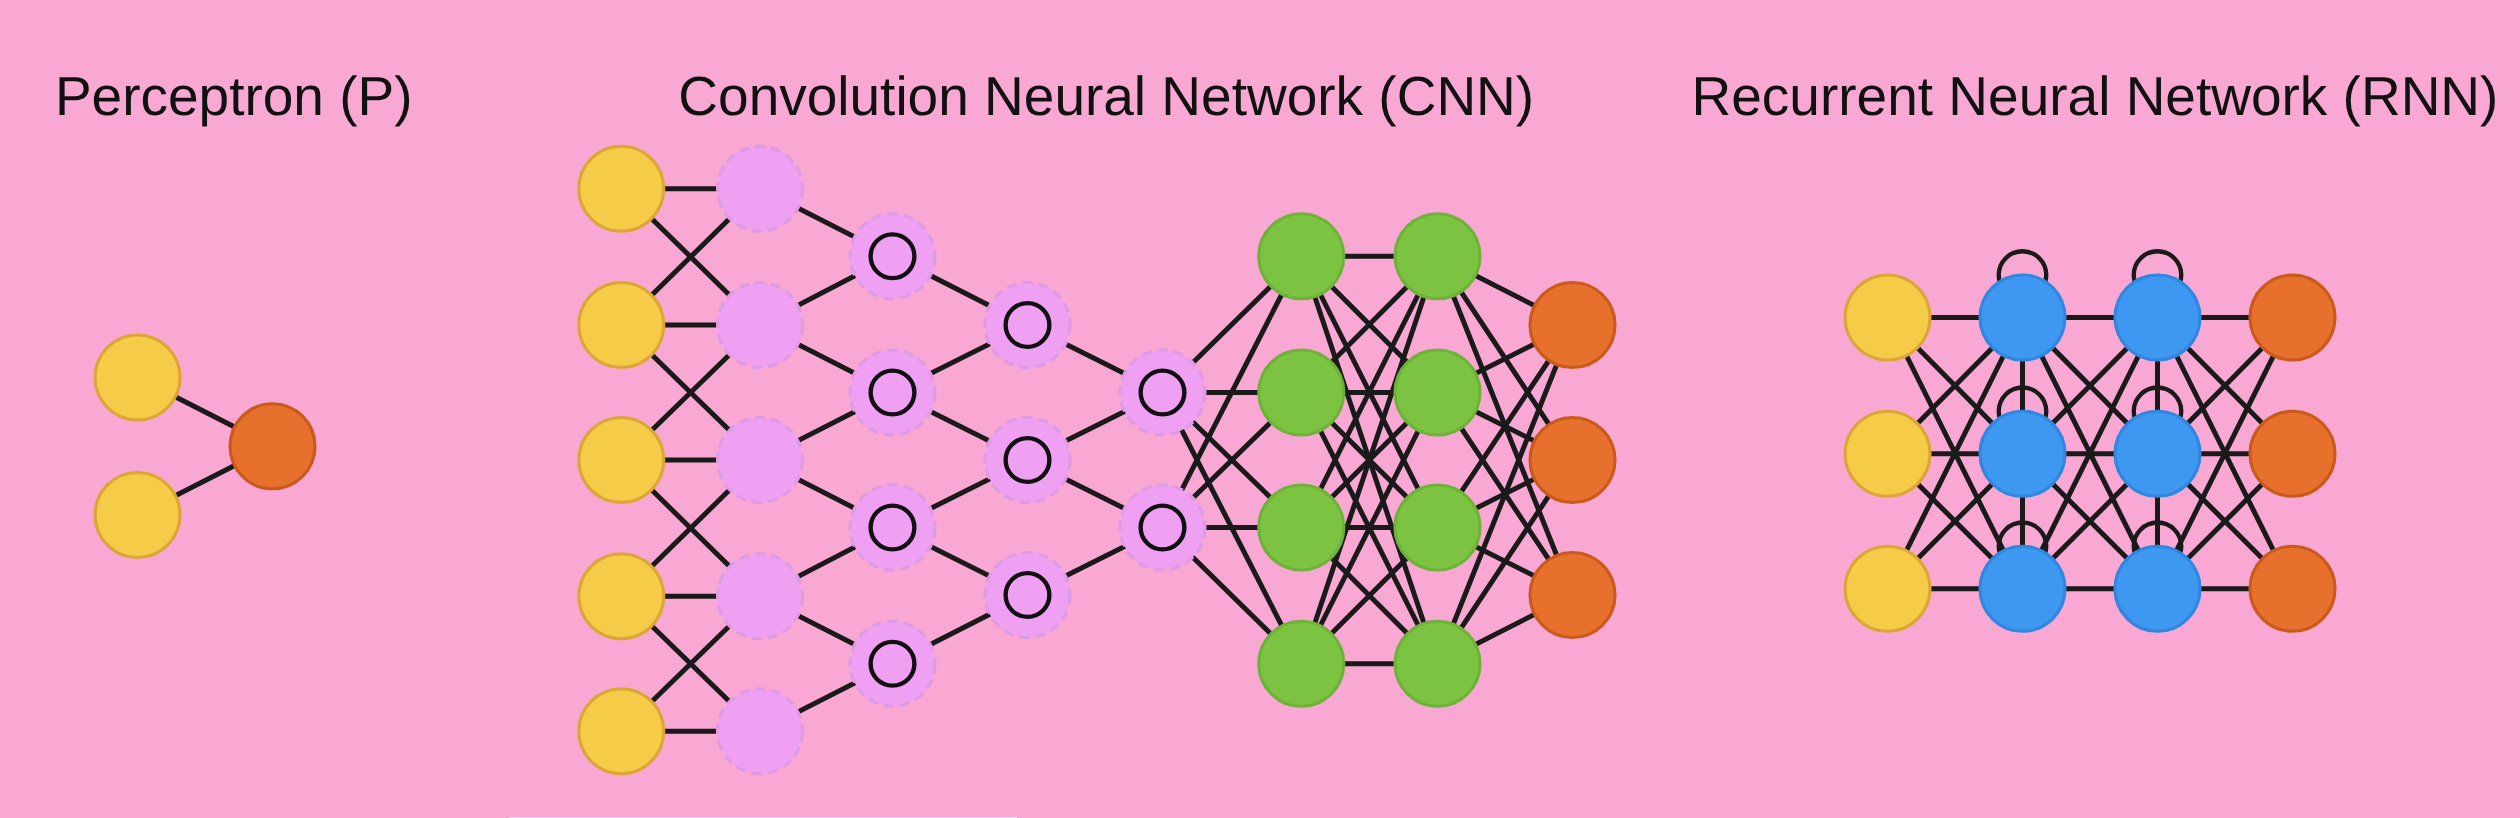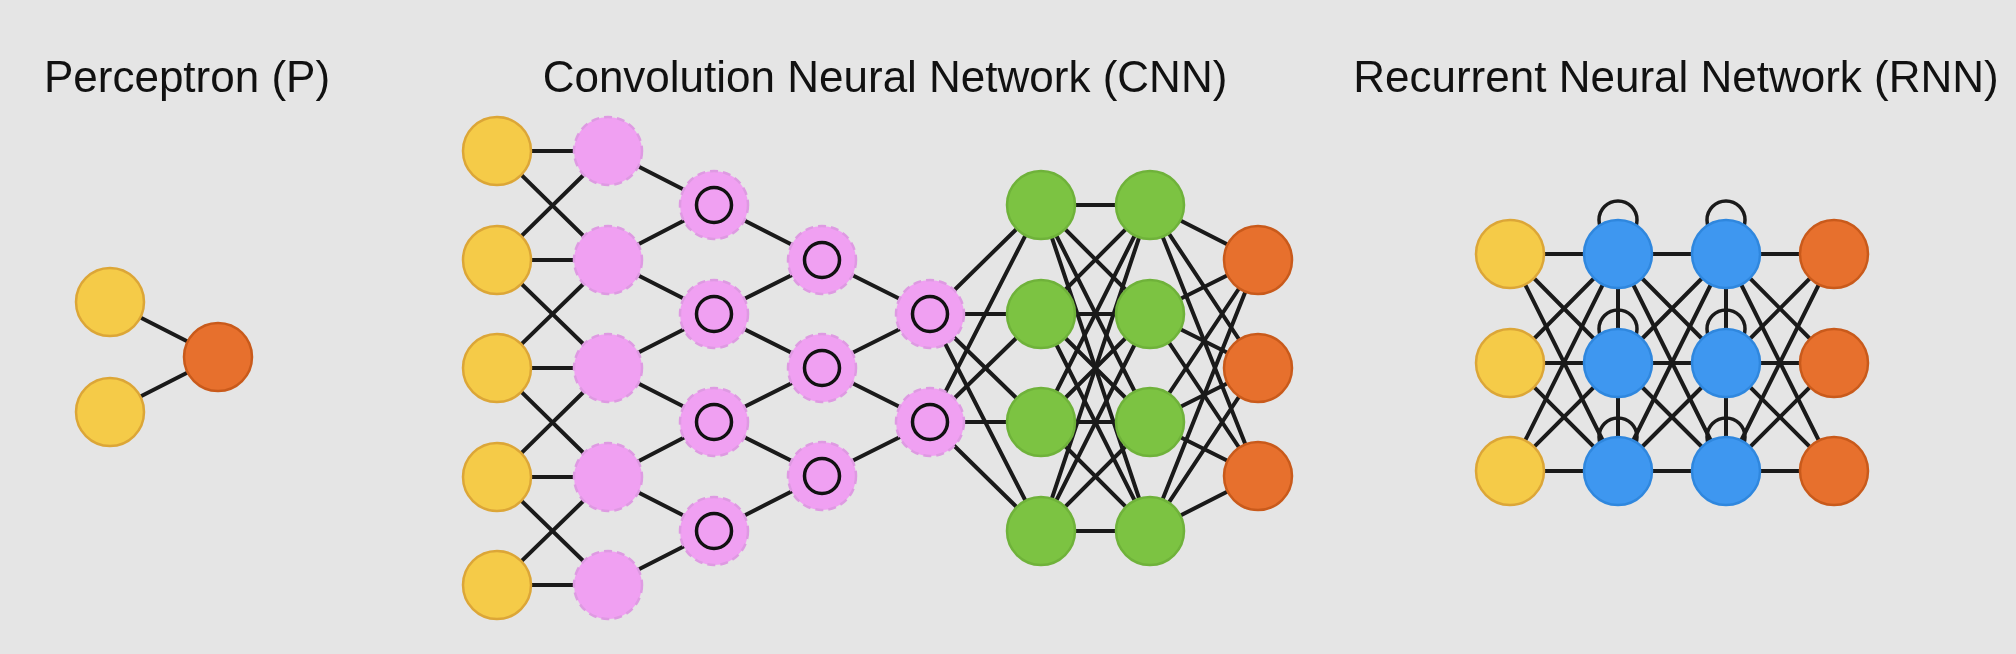--- a/index.html
+++ b/index.html
@@ -4,21 +4,21 @@
 <style>
   html, body {
     margin: 0;
     padding: 0;
     background: #ffffff;
   }
   .canvas-wrap {
     position: relative;
     width: 2016px;
     height: 654px;
-    background: #e5e5e5;
+    background: #f9a8d4;
     overflow: hidden;
     font-family: "Liberation Sans", "DejaVu Sans", sans-serif;
   }
   svg { display: block; }
   .net-title {
     font-family: "Liberation Sans", "DejaVu Sans", sans-serif;
     font-size: 44px;
     font-weight: 400;
     fill: #111111;
   }

